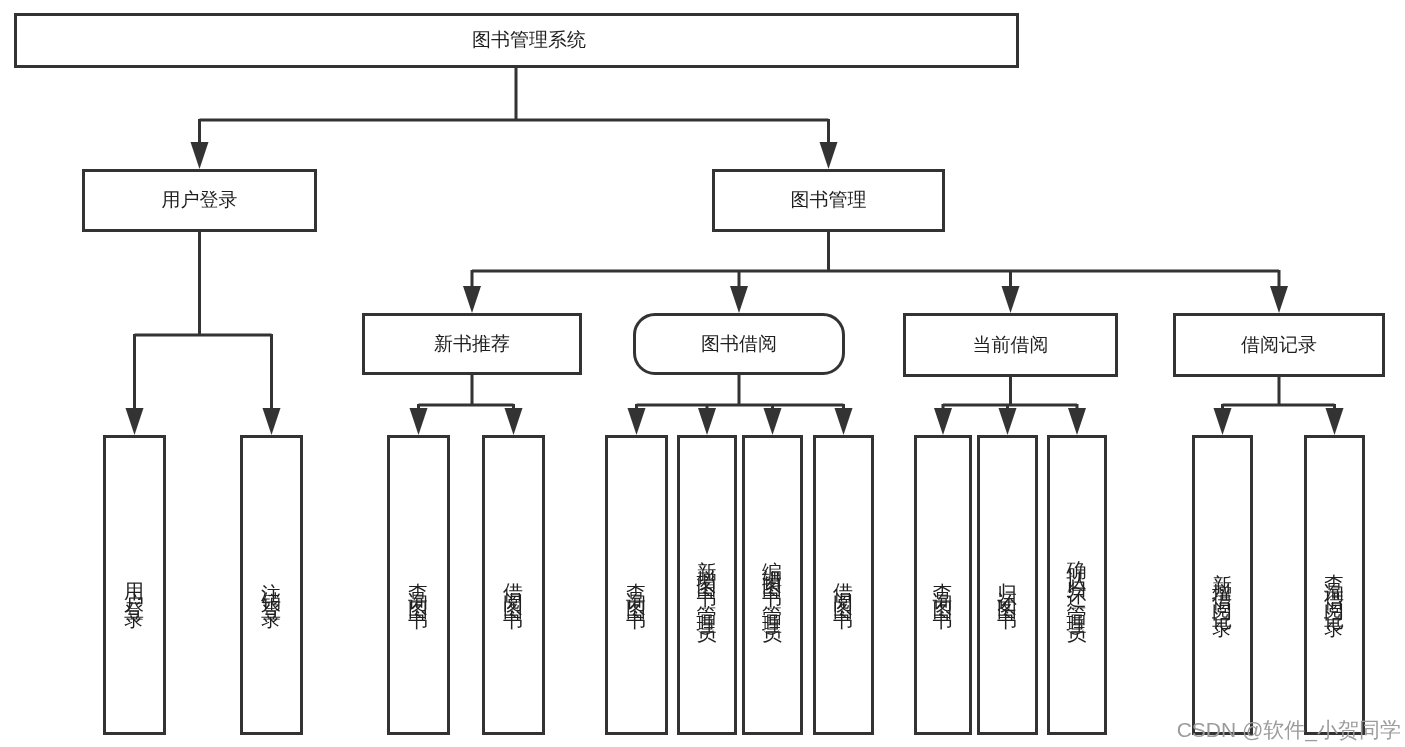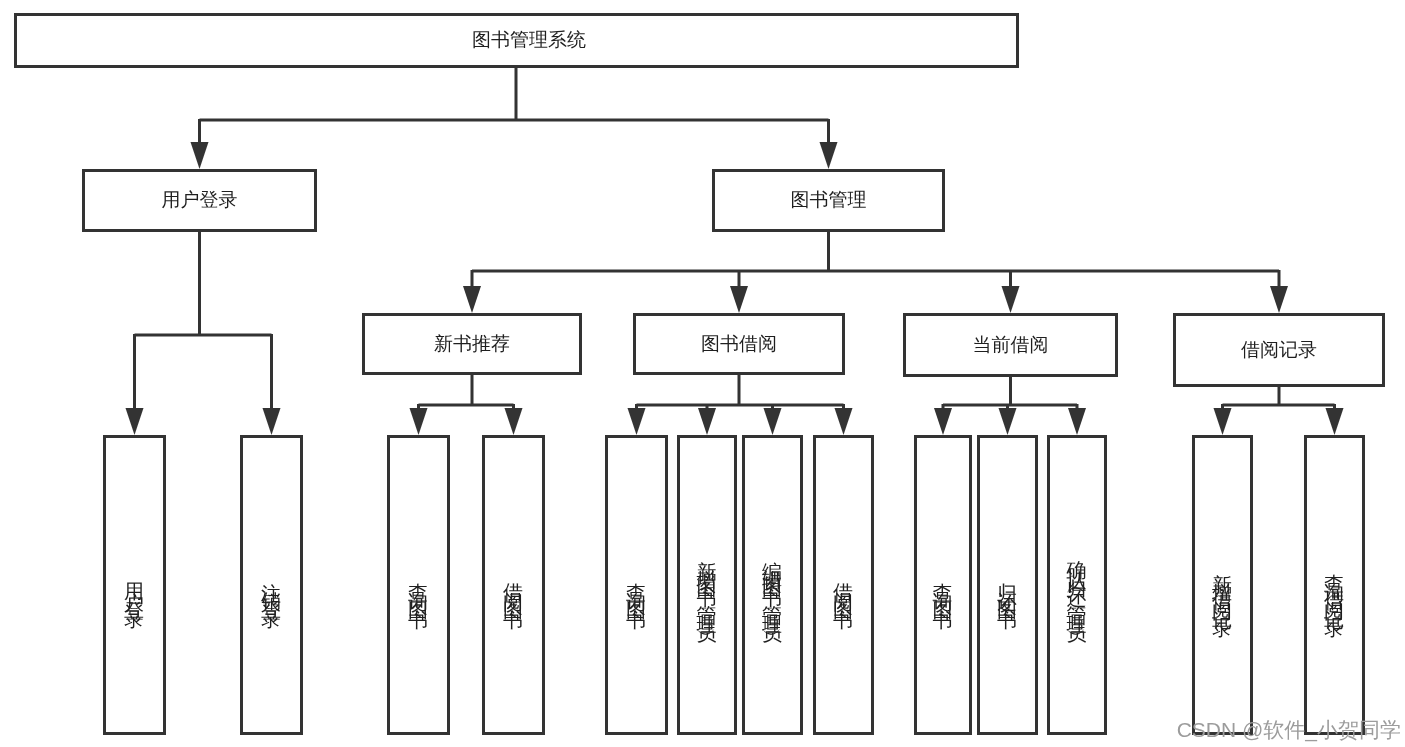--- a/index.html
+++ b/index.html
@@ -111,27 +111,27 @@
   <div class="node" style="left:82px;top:169px;width:235px;height:63px;">
     <span class="hlabel">用户登录</span>
   </div>
   <div class="node" style="left:362px;top:313px;width:220px;height:62px;">
     <span class="hlabel">新书推荐</span>
   </div>
 
   <div class="node" style="left:712px;top:169px;width:233px;height:63px;">
     <span class="hlabel">图书管理</span>
   </div>
-  <div class="node" style="left:633px;top:313px;width:212px;height:62px;">
+  <div class="node" style="left:633px;top:313px;width:212px;height:62px;border-radius:22px;">
     <span class="hlabel">图书借阅</span>
   </div>
   <div class="node" style="left:903px;top:313px;width:215px;height:64px;">
     <span class="hlabel">当前借阅</span>
   </div>
-  <div class="node" style="left:1173px;top:313px;width:212px;height:74px;">
+  <div class="node" style="left:1173px;top:313px;width:212px;height:64px;">
     <span class="hlabel">借阅记录</span>
   </div>
 
   <div class="node leaf" style="left:103px;top:435px;width:63px;height:300px;">
     <span class="vlabel">用户登录</span>
   </div>
   <div class="node leaf" style="left:240px;top:435px;width:63px;height:300px;">
     <span class="vlabel">注销登录</span>
   </div>
 

